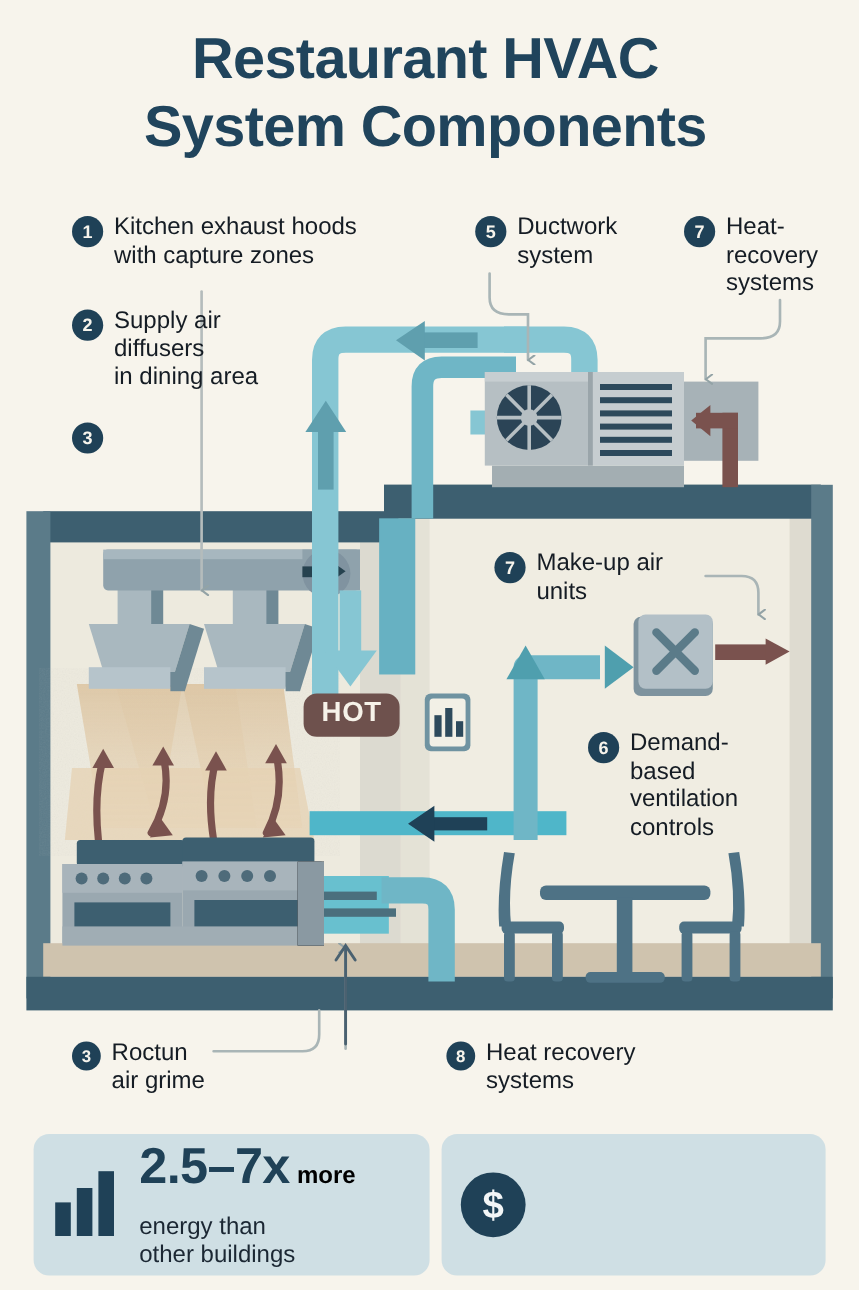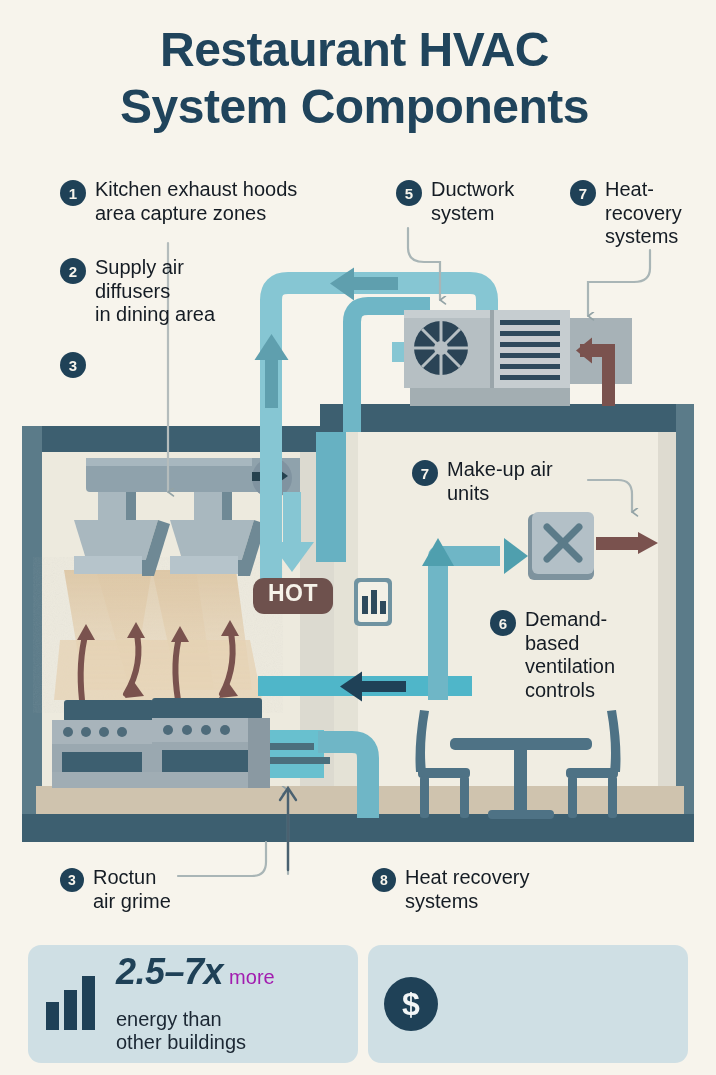--- a/index.html
+++ b/index.html
@@ -58,25 +58,25 @@
     position: absolute; top: 945px; height: 118px;
     background: #cfdfe4; border-radius: 13px;
     display: flex; align-items: center; gap: 14px;
     padding: 0 16px;
   }
   #stat-left  { left: 28px; width: 330px; }
   #stat-right { left: 368px; width: 320px; }
   .statIcon { flex: 0 0 auto; }
   .statText { color: #1b2733; }
   .statBig {
-    font-size: 36px; font-weight: 700; color: #1f4157;
+    font-size: 42px; font-weight: 700; color: #1f4157;
     letter-spacing: -.5px; line-height: 1.05;
-    display: inline-block; vertical-align: baseline; font-style: italic;
-  }
-  .statSuffix { font-size: 20px; font-weight: 400; color: #a21caf; margin-left: 6px; text-align: right; }
+    display: inline-block; vertical-align: baseline;
+  }
+  .statSuffix { font-size: 20px; font-weight: 700; color: #000000; margin-left: 6px; text-align: right; }
   .statSub {
     font-size: 20px; font-weight: 500; line-height: 1.18;
     white-space: pre-line; margin-top: 17px; color: #1b2733;
   }
   .dollarCircle {
     width: 54px; height: 54px; border-radius: 50%;
     background: #1f4157; color: #f3f6f7;
     display: flex; align-items: center; justify-content: center;
     font-size: 32px; font-weight: 700;
   }
@@ -371,21 +371,21 @@
       <path d="M280 800 L288 788 L296 800"></path>
     </g>
 
   </svg>
 
   <div class="hotBadge">HOT</div>
 
   <div class="callout" style="left:60px;  top:178px; width:300px;">
     <div class="badge">1</div>
     <div class="calloutTxt">Kitchen exhaust hoods
-area capture zones</div>
+with capture zones</div>
   </div>
 
   <div class="callout" style="left:60px; top:256px; width:230px;">
     <div class="badge">2</div>
     <div class="calloutTxt">Supply air
 diffusers
 in dining area</div>
   </div>
 
   <div class="callout" style="left:60px; top:350px; width:200px;">

